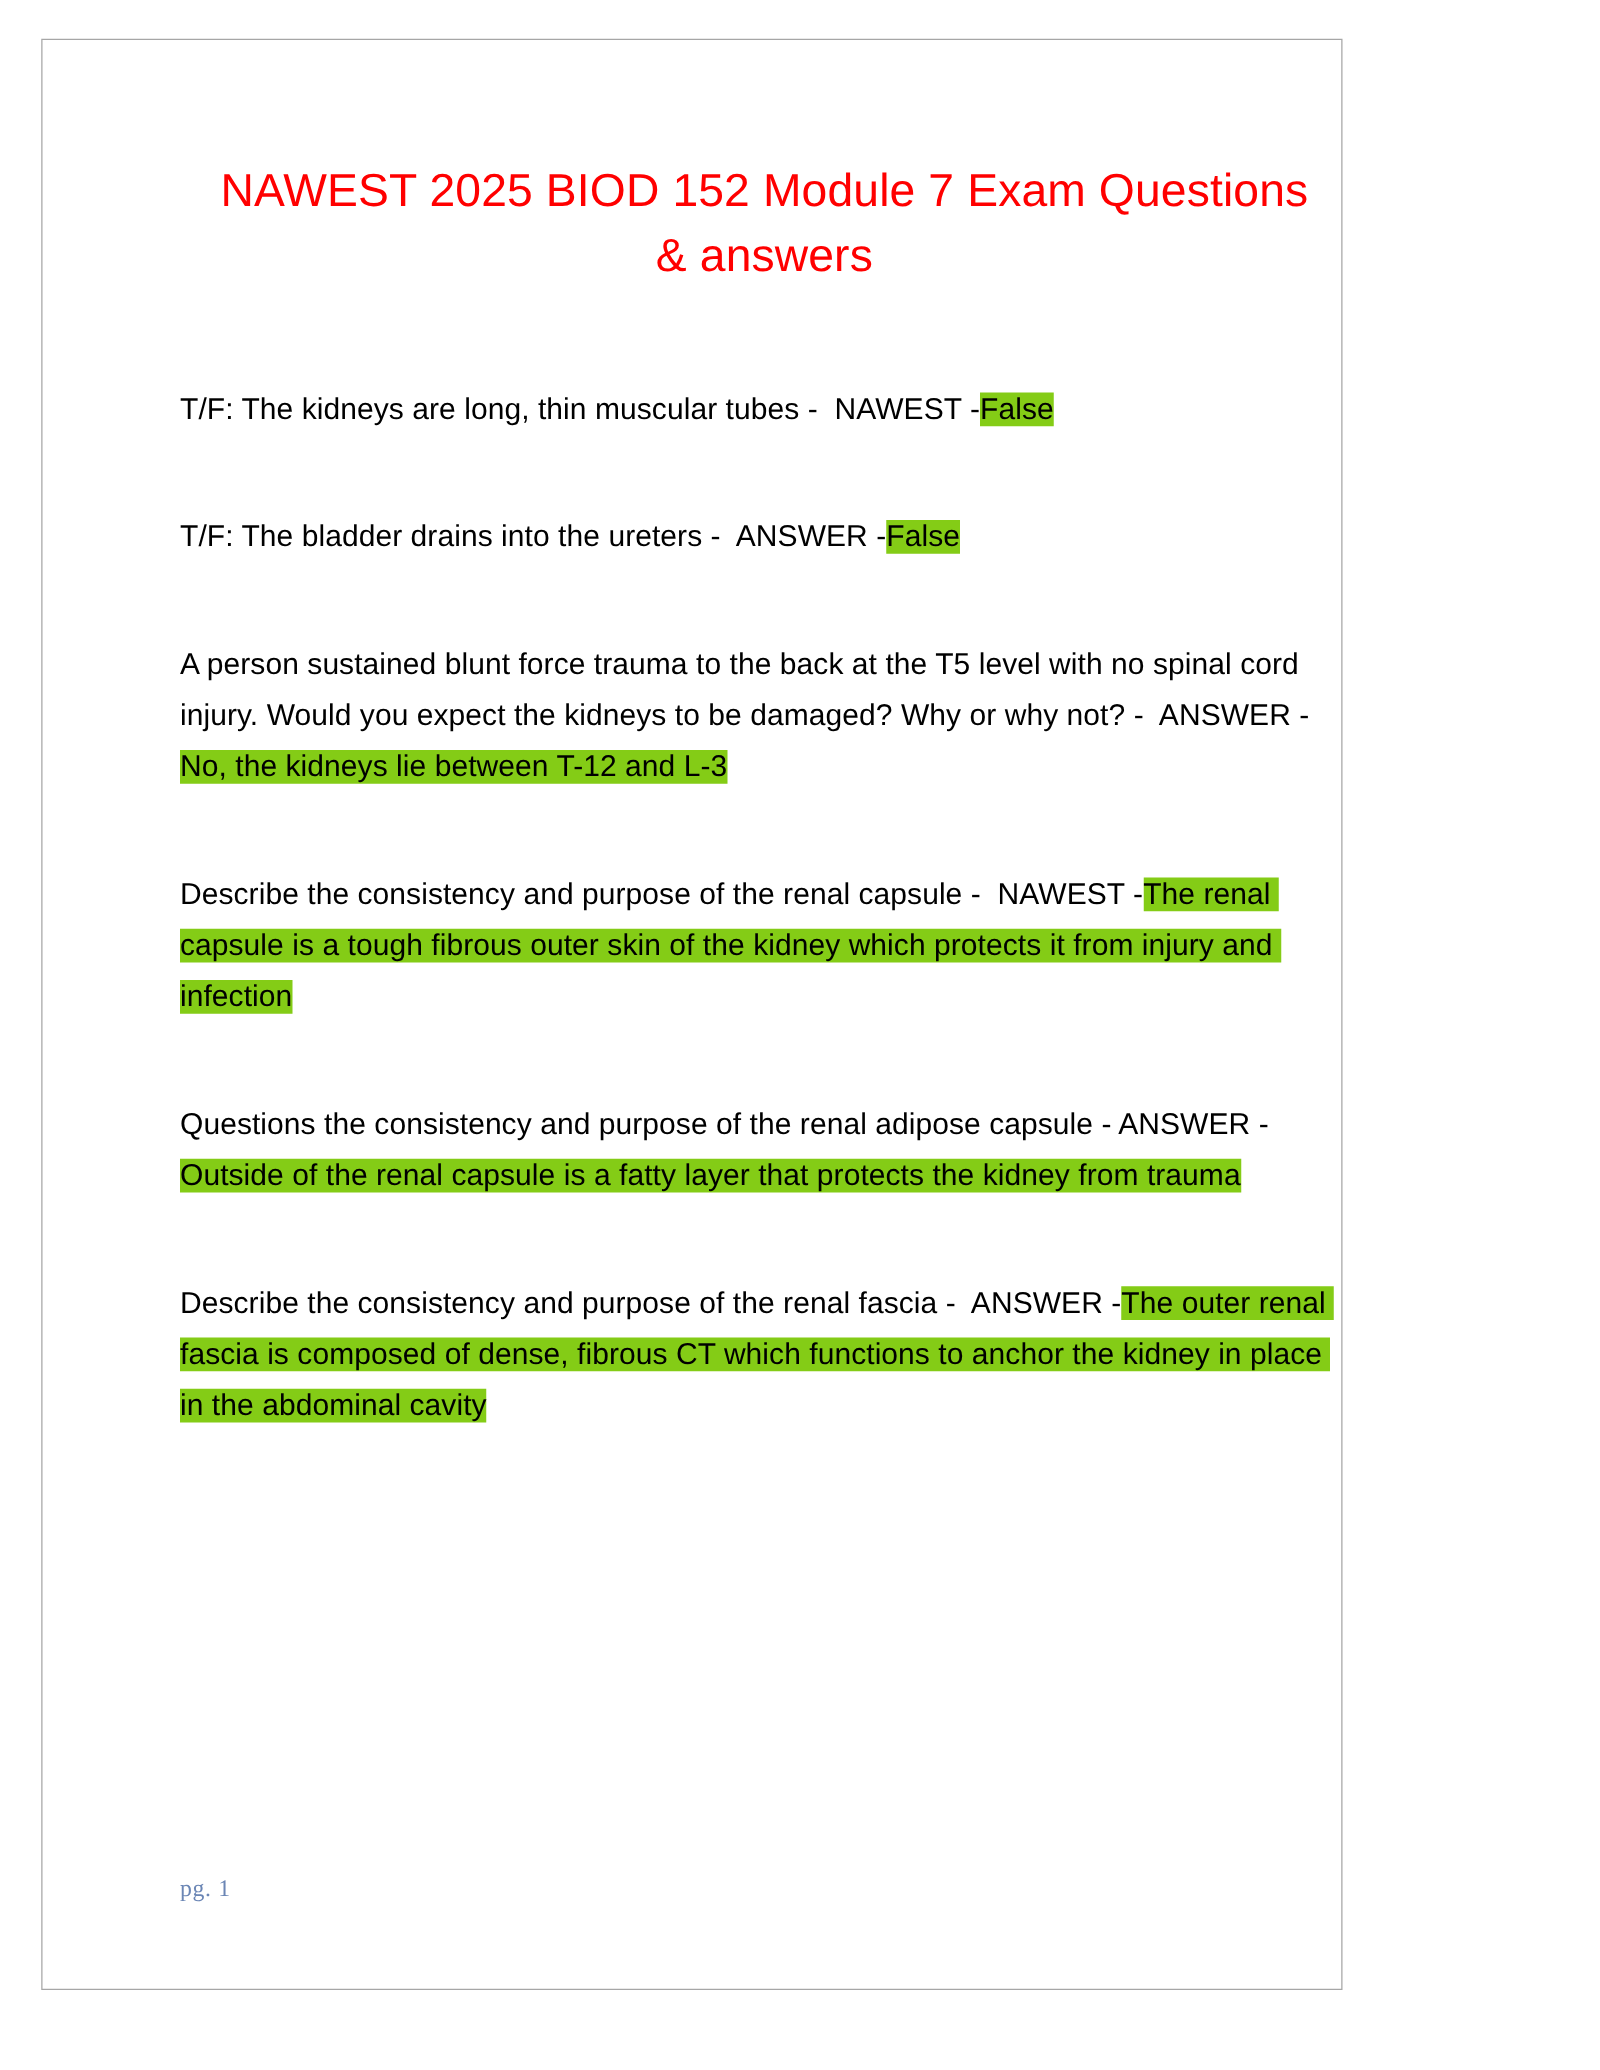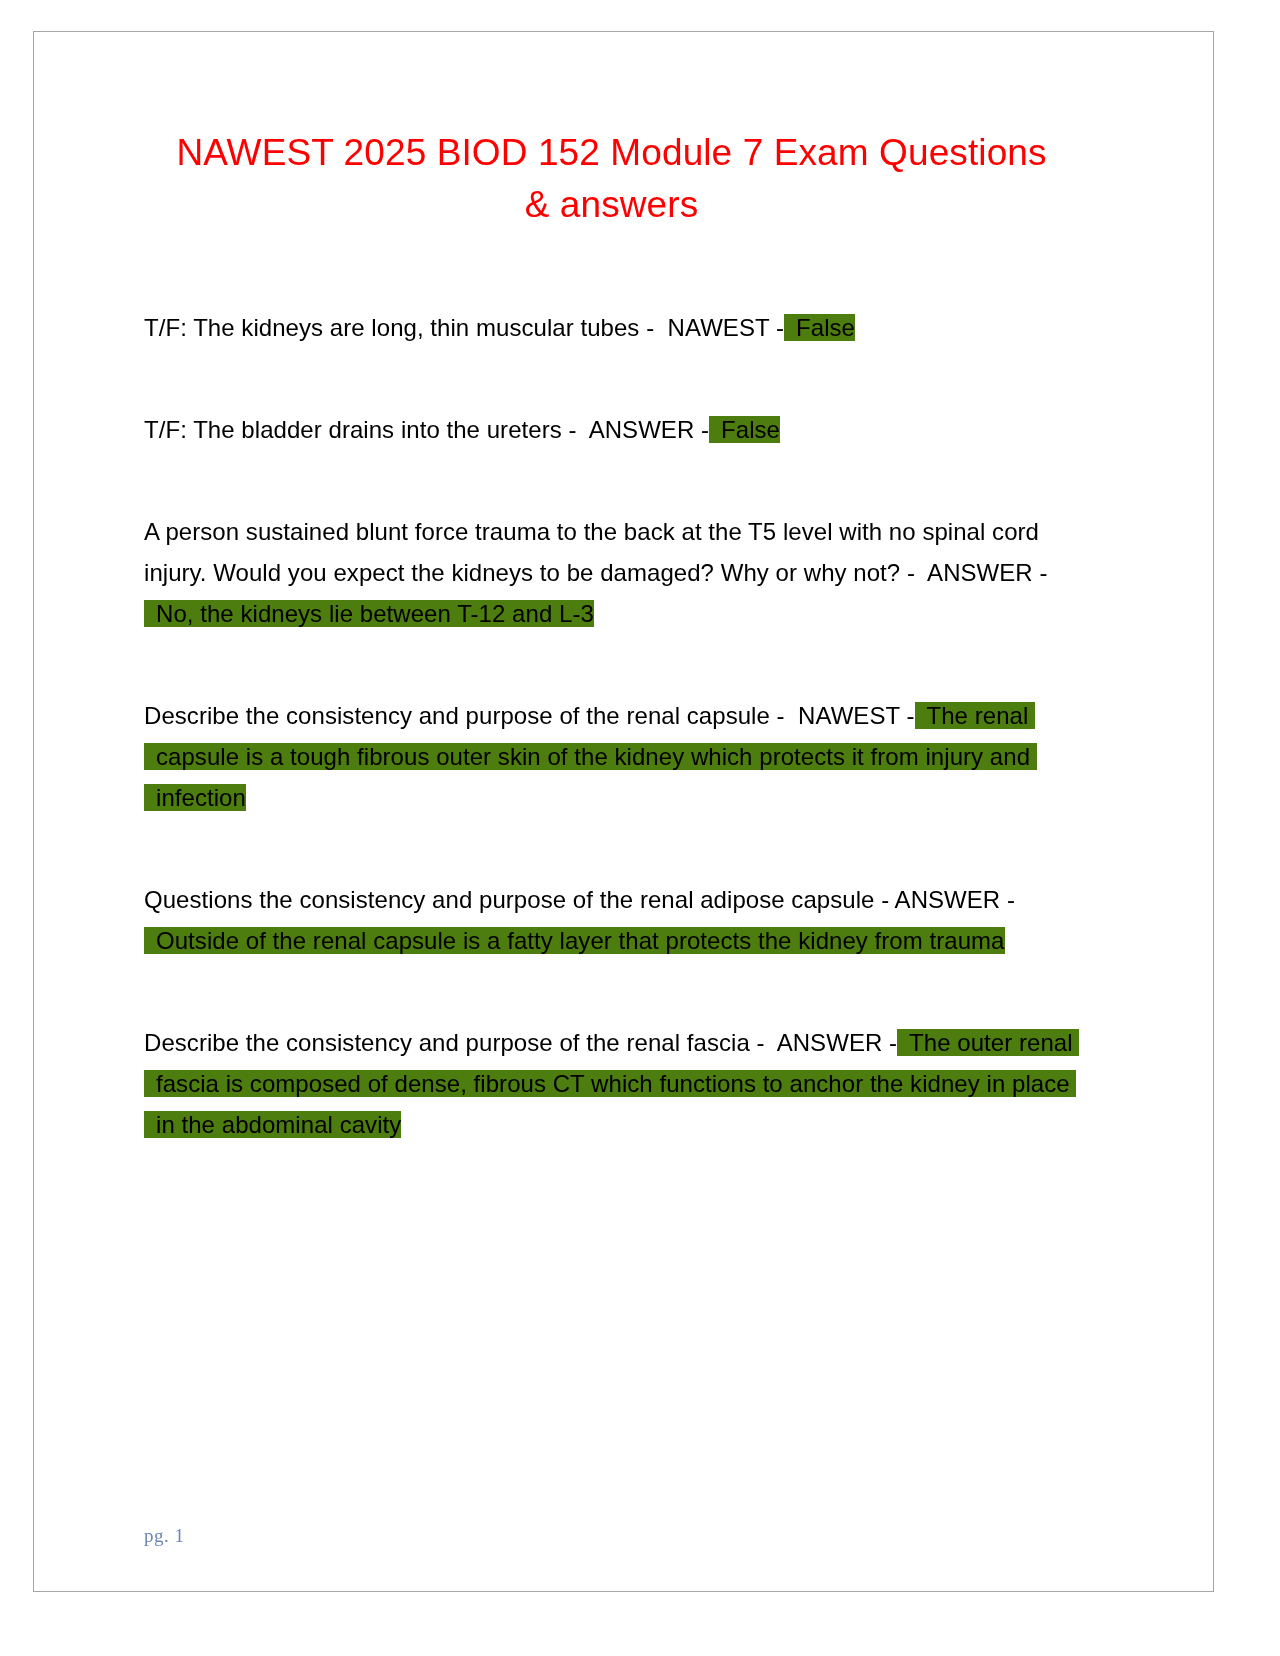--- a/index.html
+++ b/index.html
@@ -13,21 +13,21 @@
     background: #ffffff;
     font-family: "Liberation Sans", sans-serif;
     -webkit-font-smoothing: antialiased;
   }
 
   
   .page-frame {
     position: absolute;
     left: 33px;
     top: 31px;
-    width: 1181px;
+    width: 1041px;
     height: 1561px;
     border: 1px solid #a6a6a6;
     background: #ffffff;
     box-sizing: border-box;
   }
 
   .page-body {
     position: absolute;
     left: 110px;
     top: 95px;
@@ -59,33 +59,32 @@
     letter-spacing: 0.05px;
   }
   .qa-block:last-child {
     margin-bottom: 0;
   }
   .q-text {
     color: #000000;
     white-space: pre-wrap;
   }
   .a-text {
-    background: #4d7c0f;
+    background: #84cc16;
     color: #000000;
     box-decoration-break: clone;
     -webkit-box-decoration-break: clone;
     white-space: pre-wrap;
-    padding-left: 12px;
   }
 
   
   .page-footer {
     position: absolute;
     left: 110px;
-    bottom: 44px;
+    bottom: 68px;
     font-family: "Liberation Serif", serif;
     font-size: 19px;
     color: #6b86b5;
     letter-spacing: 0.5px;
   }
 </style>
 </head>
 <body>
 
 <div class="page-frame">

